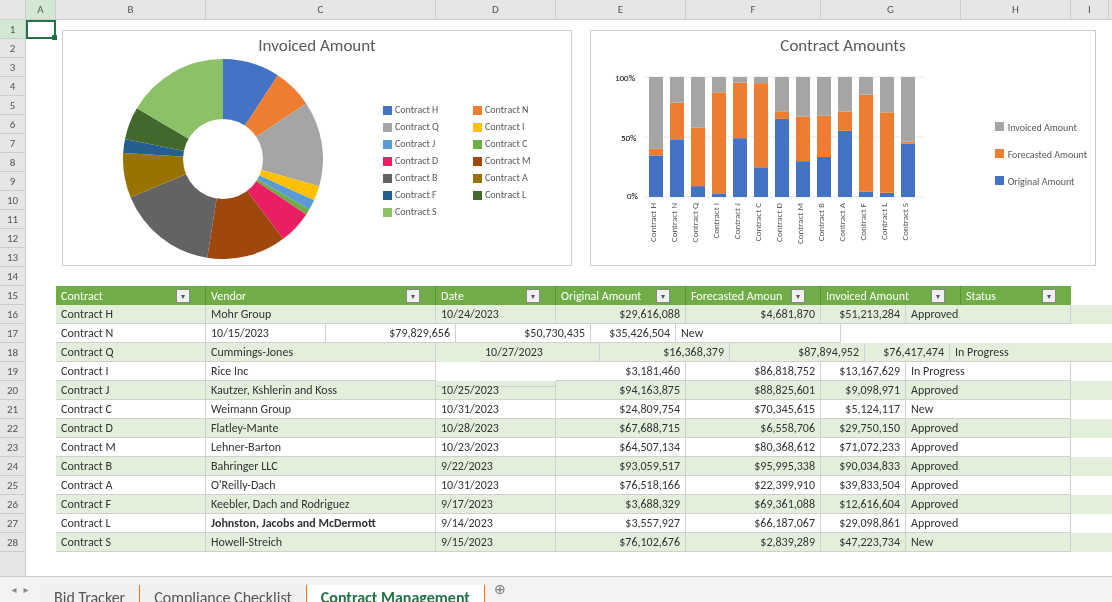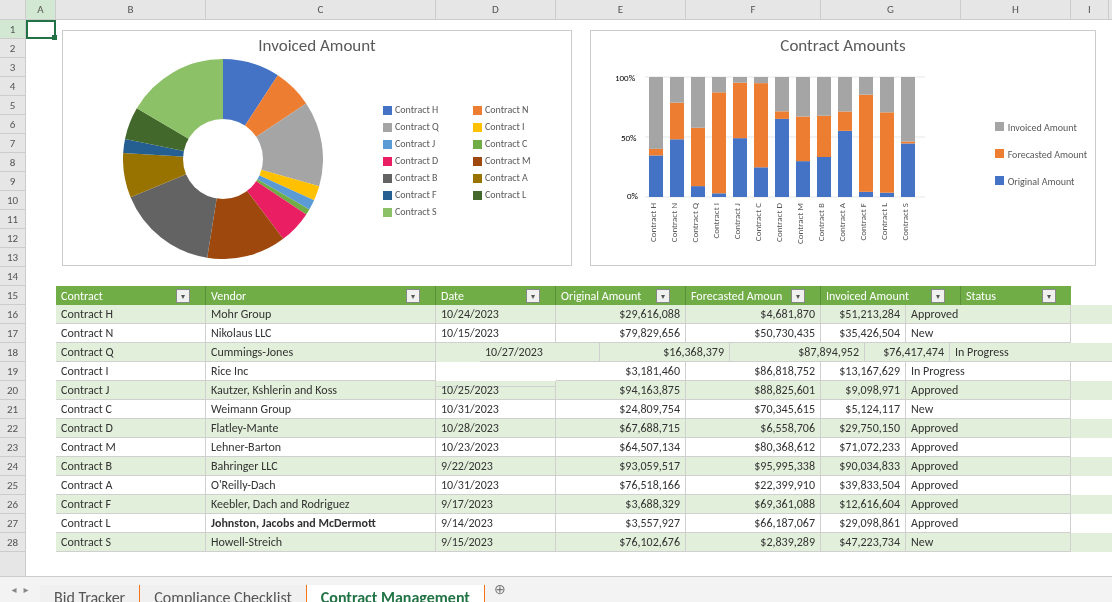--- a/index.html
+++ b/index.html
@@ -261,21 +261,20 @@
           <div class="td " style="width: 150px;">Contract H</div>
           <div class="td " style="width: 230px;">Mohr Group</div>
           <div class="td " style="width: 120px;">10/24/2023</div>
           <div class="td num" style="width: 130px;">$29,616,088</div>
           <div class="td num" style="width: 135px;">$4,681,870</div>
           <div class="td num" style="width: 85px;">$51,213,284</div>
           <div class="td " style="width: 165px;">Approved</div>
         </div>
         <div class="data-row odd">
           <div class="td " style="width: 150px;">Contract N</div>
-          <div class="td " style="width: 230px;">Nikolaus LLC</div>
           <div class="td " style="width: 120px;">10/15/2023</div>
           <div class="td num" style="width: 130px;">$79,829,656</div>
           <div class="td num" style="width: 135px;">$50,730,435</div>
           <div class="td num" style="width: 85px;">$35,426,504</div>
           <div class="td " style="width: 165px;">New</div>
         </div>
         <div class="data-row even">
           <div class="td " style="width: 150px;">Contract Q</div>
           <div class="td " style="width: 230px;">Cummings-Jones</div>
           <div class="td " style="width: 120px; margin-left: 44px;">10/27/2023</div>

